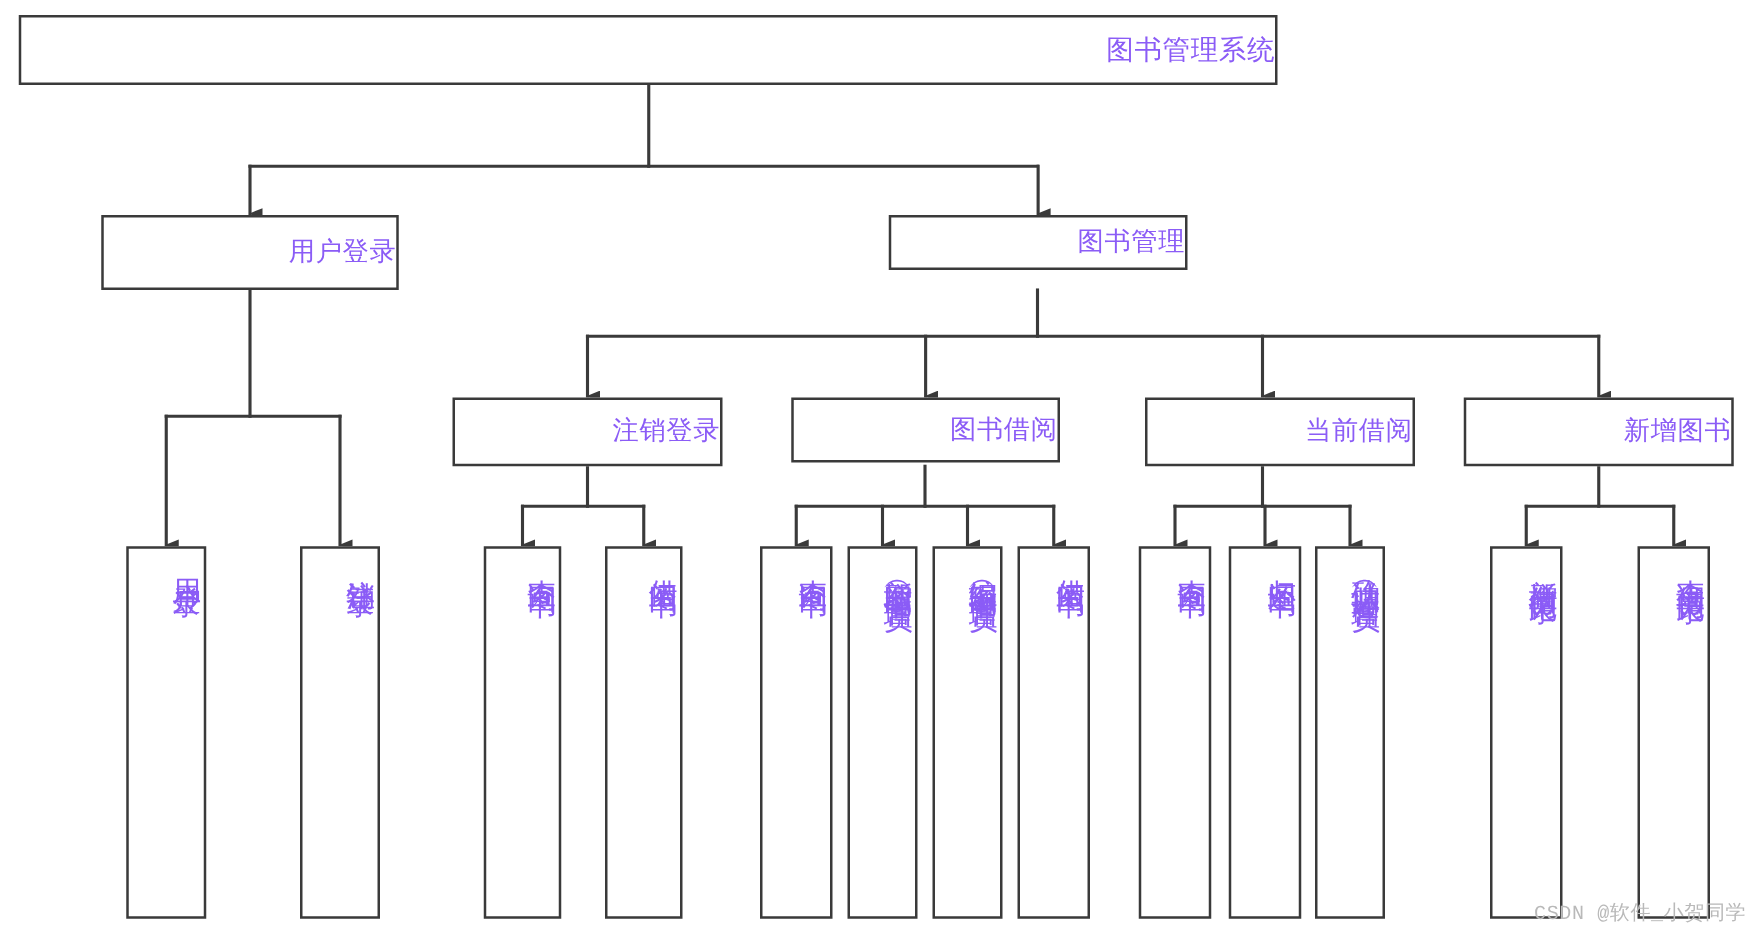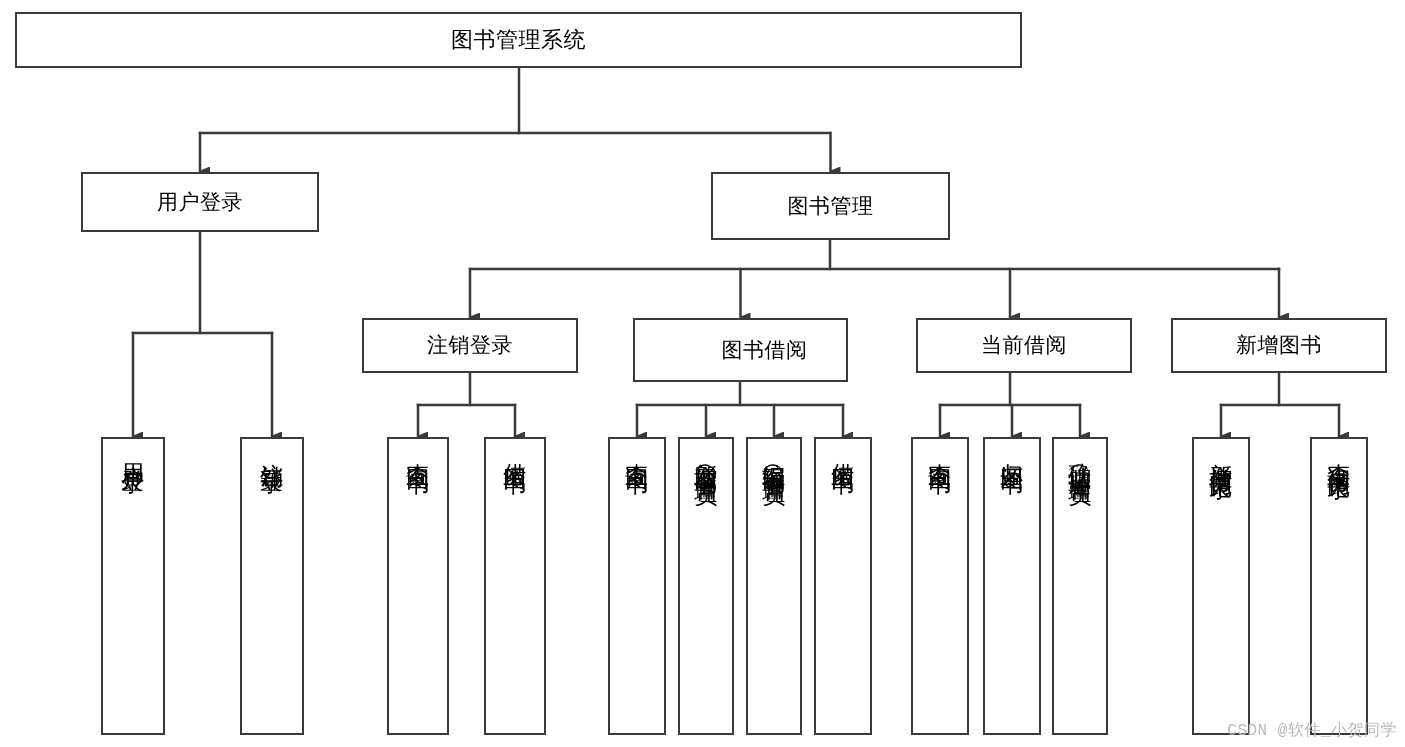--- a/index.html
+++ b/index.html
@@ -26,22 +26,22 @@
     height: 747px;
     pointer-events: none;
   }
   .node {
     position: absolute;
     box-sizing: border-box;
     border: 2px solid #3a3a3a;
     background: #ffffff;
     display: flex;
     align-items: center;
-    justify-content: center;
-    color: #000000;
+    justify-content: flex-end;
+    color: #8b5cf6;
     z-index: 2;
   }
   .node .lbl {
     display: block;
     text-align: center;
     line-height: 1.15;
   }
   .node.horiz .lbl {
     font-size: 21px;
     letter-spacing: 0.5px;
@@ -120,27 +120,27 @@
       </g>
   </svg>
 
   <div id="node-layer">
       <div class="node root horiz" style="left: 15px; top: 12px; width: 1007px; height: 56px;">
         <span class="lbl">图书管理系统</span>
       </div>
       <div class="node level1 horiz" style="left: 81px; top: 172px; width: 238px; height: 60px;">
         <span class="lbl">用户登录</span>
       </div>
-      <div class="node level1 horiz" style="left: 711px; top: 172px; width: 239px; height: 68px;">
+      <div class="node level1 horiz" style="left: 711px; top: 172px; width: 239px; height: 44px;">
         <span class="lbl">图书管理</span>
       </div>
       <div class="node level2 horiz" style="left: 362px; top: 318px; width: 216px; height: 55px;">
         <span class="lbl">注销登录</span>
       </div>
-      <div class="node level2 horiz" style="left: 633px; top: 318px; width: 215px; height: 64px; padding-left: 48px;">
+      <div class="node level2 horiz" style="left: 633px; top: 318px; width: 215px; height: 52px; padding-left: 48px;">
         <span class="lbl">图书借阅</span>
       </div>
       <div class="node level2 horiz" style="left: 902px; top: 318px; width: 216px; height: 55px; margin-left: 14px;">
         <span class="lbl">当前借阅</span>
       </div>
       <div class="node level2 horiz" style="left: 1171px; top: 318px; width: 216px; height: 55px;">
         <span class="lbl">新增图书</span>
       </div>
       <div class="node leaf vert" style="left: 101px; top: 437px; width: 64px; height: 298px;">
         <span class="lbl">用户登录</span>

